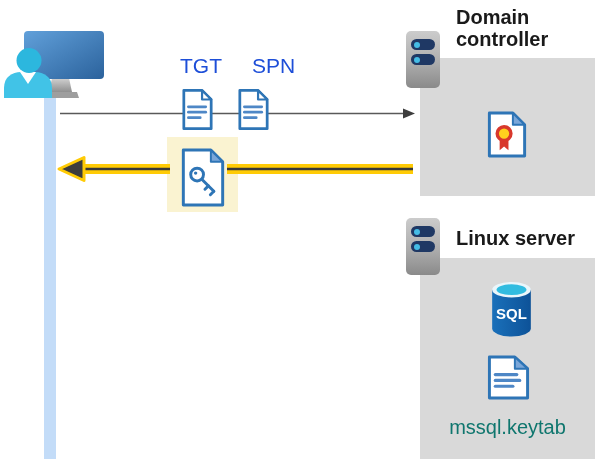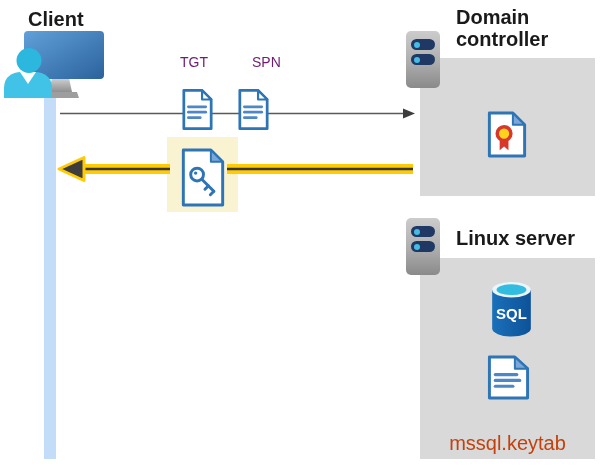--- a/index.html
+++ b/index.html
@@ -2,36 +2,36 @@
 <html><head>
 <meta charset="utf-8">
 <style>
   html,body{margin:0;padding:0;background:#ffffff;}
   .canvas{
     position:relative;width:600px;height:468px;background:#ffffff;overflow:hidden;
     font-family:"Liberation Sans",sans-serif;
   }
   .abs{position:absolute;}
   .title{font-weight:bold;font-size:20px;color:#1a1a1a;line-height:22px;}
-  .small-label{font-size:14px;color:#701a75;text-align:left;}
+  .small-label{font-size:21px;color:#1d4ed8;text-align:center;}
   .vbar{left:44px;top:97px;width:12px;height:362px;background:#c3dcf8;z-index:1;}
   .hl-box{left:167px;top:137px;width:71px;height:75px;background:#faf3d1;z-index:1;}
   .gray-box{background:#d9d9d9;z-index:0;}
   .box-dc{left:420px;top:58px;width:175px;height:138px;}
   .box-linux{left:420px;top:258px;width:175px;height:201px;}
   .overlay{left:0;top:0;z-index:2;pointer-events:none;}
   .icon{z-index:3;}
   .server-icon{
     width:34px;height:57px;border-radius:5px;z-index:3;
     background:linear-gradient(180deg,#cccccc 0%,#adadad 55%,#8a8a8a 100%);
     display:flex;flex-direction:column;align-items:center;gap:4px;padding-top:8px;box-sizing:border-box;
   }
   .server-slot{width:24px;height:11px;border-radius:5.5px;background:#1f3864;position:relative;}
   .server-led{position:absolute;left:3px;top:2.5px;width:6px;height:6px;border-radius:50%;background:#45bce5;}
-  .keytab-label{left:420px;top:432px;width:175px;text-align:center;font-size:20px;color:#c2410c;z-index:3;}
+  .keytab-label{left:420px;top:416px;width:175px;text-align:center;font-size:20px;color:#0f766e;z-index:3;}
   .dc-title{left:456px;top:6px;width:122px;}
   .linux-title{left:456px;top:227px;width:140px;white-space:nowrap;}
   .client-title{left:28px;top:8px;}
 </style>
 </head>
 <body>
 
 <div class="canvas">
 
   <svg width="0" height="0" style="position:absolute" aria-hidden="true">
@@ -49,21 +49,20 @@
           <stop offset="1" stop-color="#0d5298"></stop>
       </linearGradient>
     </defs>
   </svg>
 
   <div class="abs gray-box box-dc"></div>
   <div class="abs gray-box box-linux"></div>
   <div class="abs hl-box"></div>
   <div class="abs vbar"></div>
 
-  <div class="abs title client-title">Client</div>
   <div class="abs title linux-title">Linux server</div>
   <div class="abs title dc-title">Domain controller</div>
   <div class="abs small-label" style="left:180px;top:54px;width:36px;">TGT</div>
   <div class="abs small-label" style="left:252px;top:54px;width:36px;">SPN</div>
   <div class="abs keytab-label">mssql.keytab</div>
 
   <svg class="abs overlay" width="600" height="468" viewBox="0 0 600 468">
     <g>
       <line x1="60" y1="113.5" x2="404" y2="113.5" stroke="#595959" stroke-width="1.6"></line>
       <polygon points="415,113.5 403,108.5 403,118.5" fill="#3d3d3d"></polygon>

